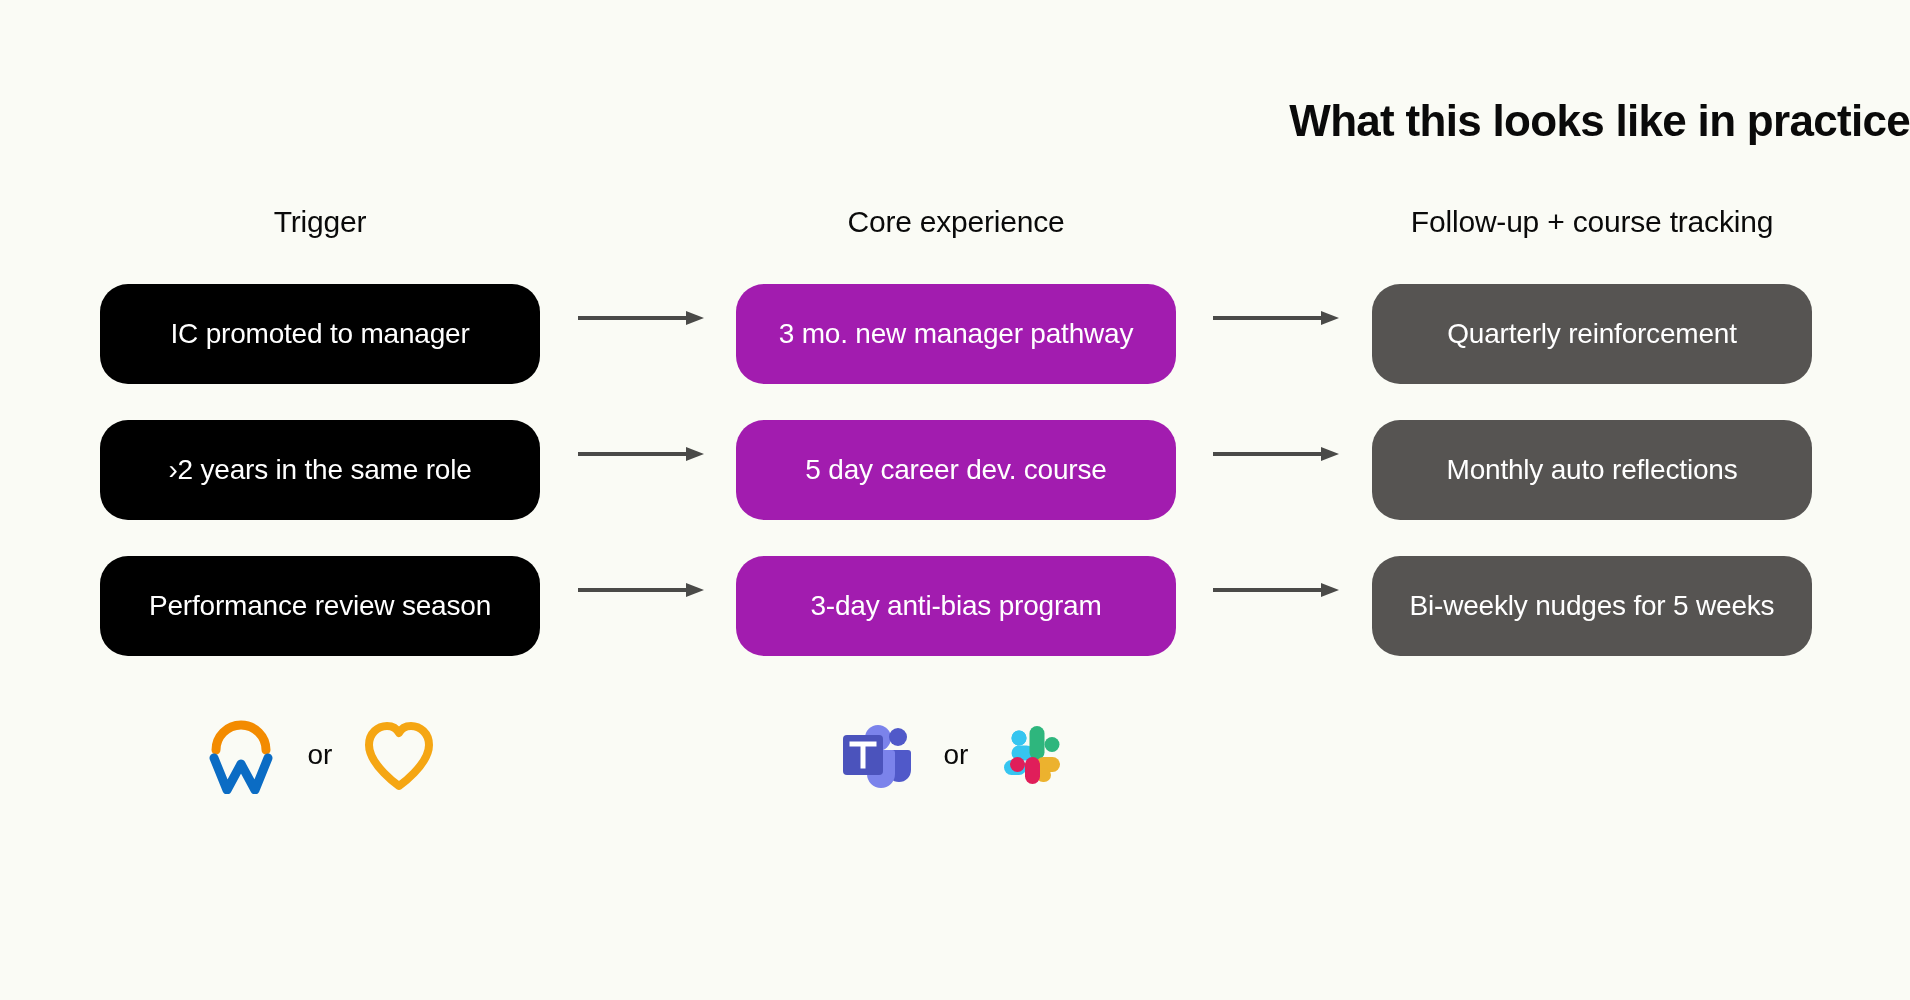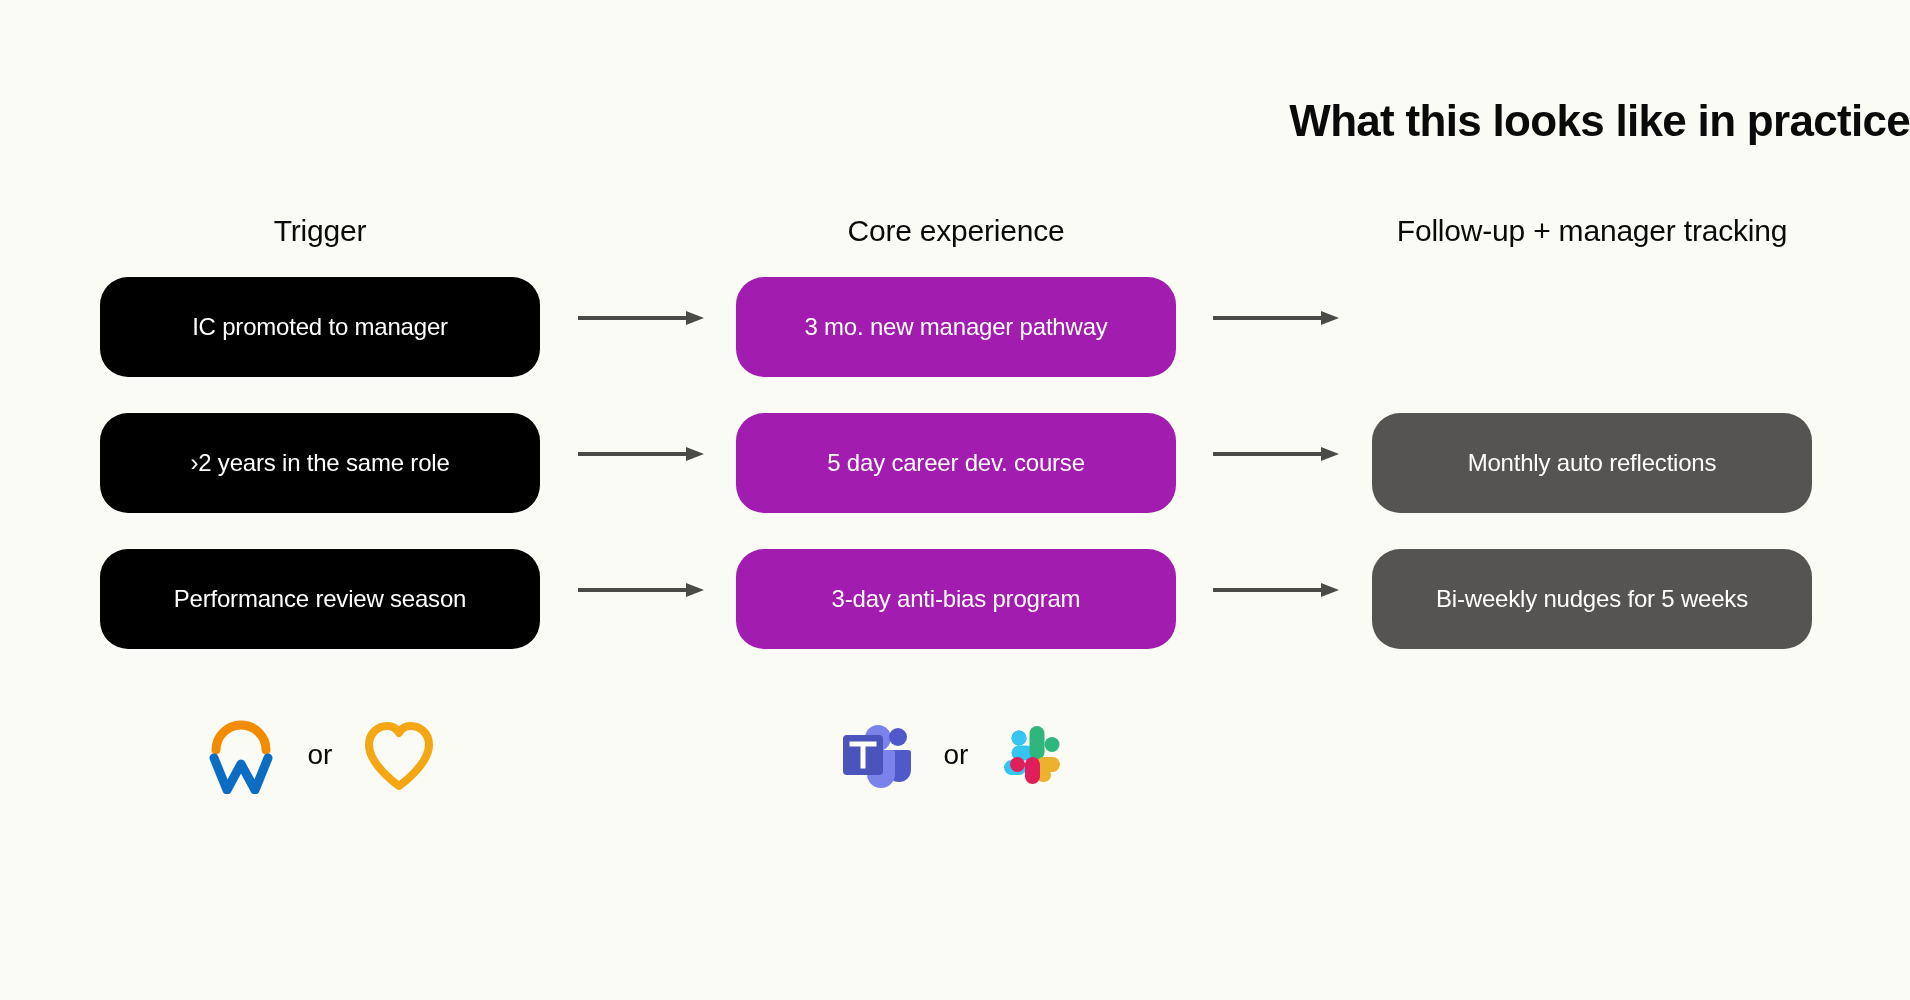--- a/index.html
+++ b/index.html
@@ -29,44 +29,43 @@
 
   
   .col-head {
     position:absolute;
     top:205px;
     font-size:30px;
     font-weight:400;
     color:#0A0A0A;
     text-align:center;
     letter-spacing:-0.2px;
-    margin-top:9px;
   }
   .col-head.c0 { left:100px;  width:440px; }
   .col-head.c1 { left:736px;  width:440px; }
   .col-head.c2 { left:1372px; width:440px; }
 
   
   .grid {
     position:absolute;
     top:268px; left:0; width:1910px;
   }
   .row {
     position:relative;
     height:136px;
   }
   .pill {
     position:absolute;
-    top:9px;
+    top:16px;
     height:100px;
     border-radius:28px;
     display:flex;
     align-items:center;
     justify-content:center;
-    font-size:24px;
+    font-size:28px;
     font-weight:400;
     letter-spacing:-0.2px;
     color:#FFFFFF;
     padding:0 12px;
     white-space:nowrap;
   }
   .pill.c0 { left:100px;  width:440px; background:#000000; }
   .pill.c1 { left:736px;  width:440px; background:#a21caf; }
   .pill.c2 { left:1372px; width:440px; background:#565452; }
 
@@ -108,21 +107,21 @@
 </style>
 </head>
 <body>
 
 <div class="canvas">
 
   <div class="title">What this looks like in practice</div>
 
   <div class="col-head c0">Trigger</div>
   <div class="col-head c1">Core experience</div>
-  <div class="col-head c2">Follow-up + manager tracking</div>
+  <div class="col-head c2">Follow-up + course tracking</div>
 
   <div class="grid">
 
     <div class="row">
       <div class="pill c0">IC promoted to manager</div>
 
       <div class="arrow a0">
         <svg viewBox="0 0 128 16" xmlns="http://www.w3.org/2000/svg">
           <line x1="0" y1="8" x2="110" y2="8" stroke="#4A4A48" stroke-width="4"></line>
           <polygon points="108,1 126,8 108,15" fill="#4A4A48"></polygon>
@@ -131,20 +130,21 @@
 
       <div class="pill c1">3 mo. new manager pathway</div>
 
       <div class="arrow a1">
         <svg viewBox="0 0 128 16" xmlns="http://www.w3.org/2000/svg">
           <line x1="0" y1="8" x2="110" y2="8" stroke="#4A4A48" stroke-width="4"></line>
           <polygon points="108,1 126,8 108,15" fill="#4A4A48"></polygon>
         </svg>
       </div>
 
+      <div class="pill c2">Quarterly reinforcement</div>
     </div>
 
     <div class="row">
       <div class="pill c0">›2 years in the same role</div>
 
       <div class="arrow a0">
         <svg viewBox="0 0 128 16" xmlns="http://www.w3.org/2000/svg">
           <line x1="0" y1="8" x2="110" y2="8" stroke="#4A4A48" stroke-width="4"></line>
           <polygon points="108,1 126,8 108,15" fill="#4A4A48"></polygon>
         </svg>

